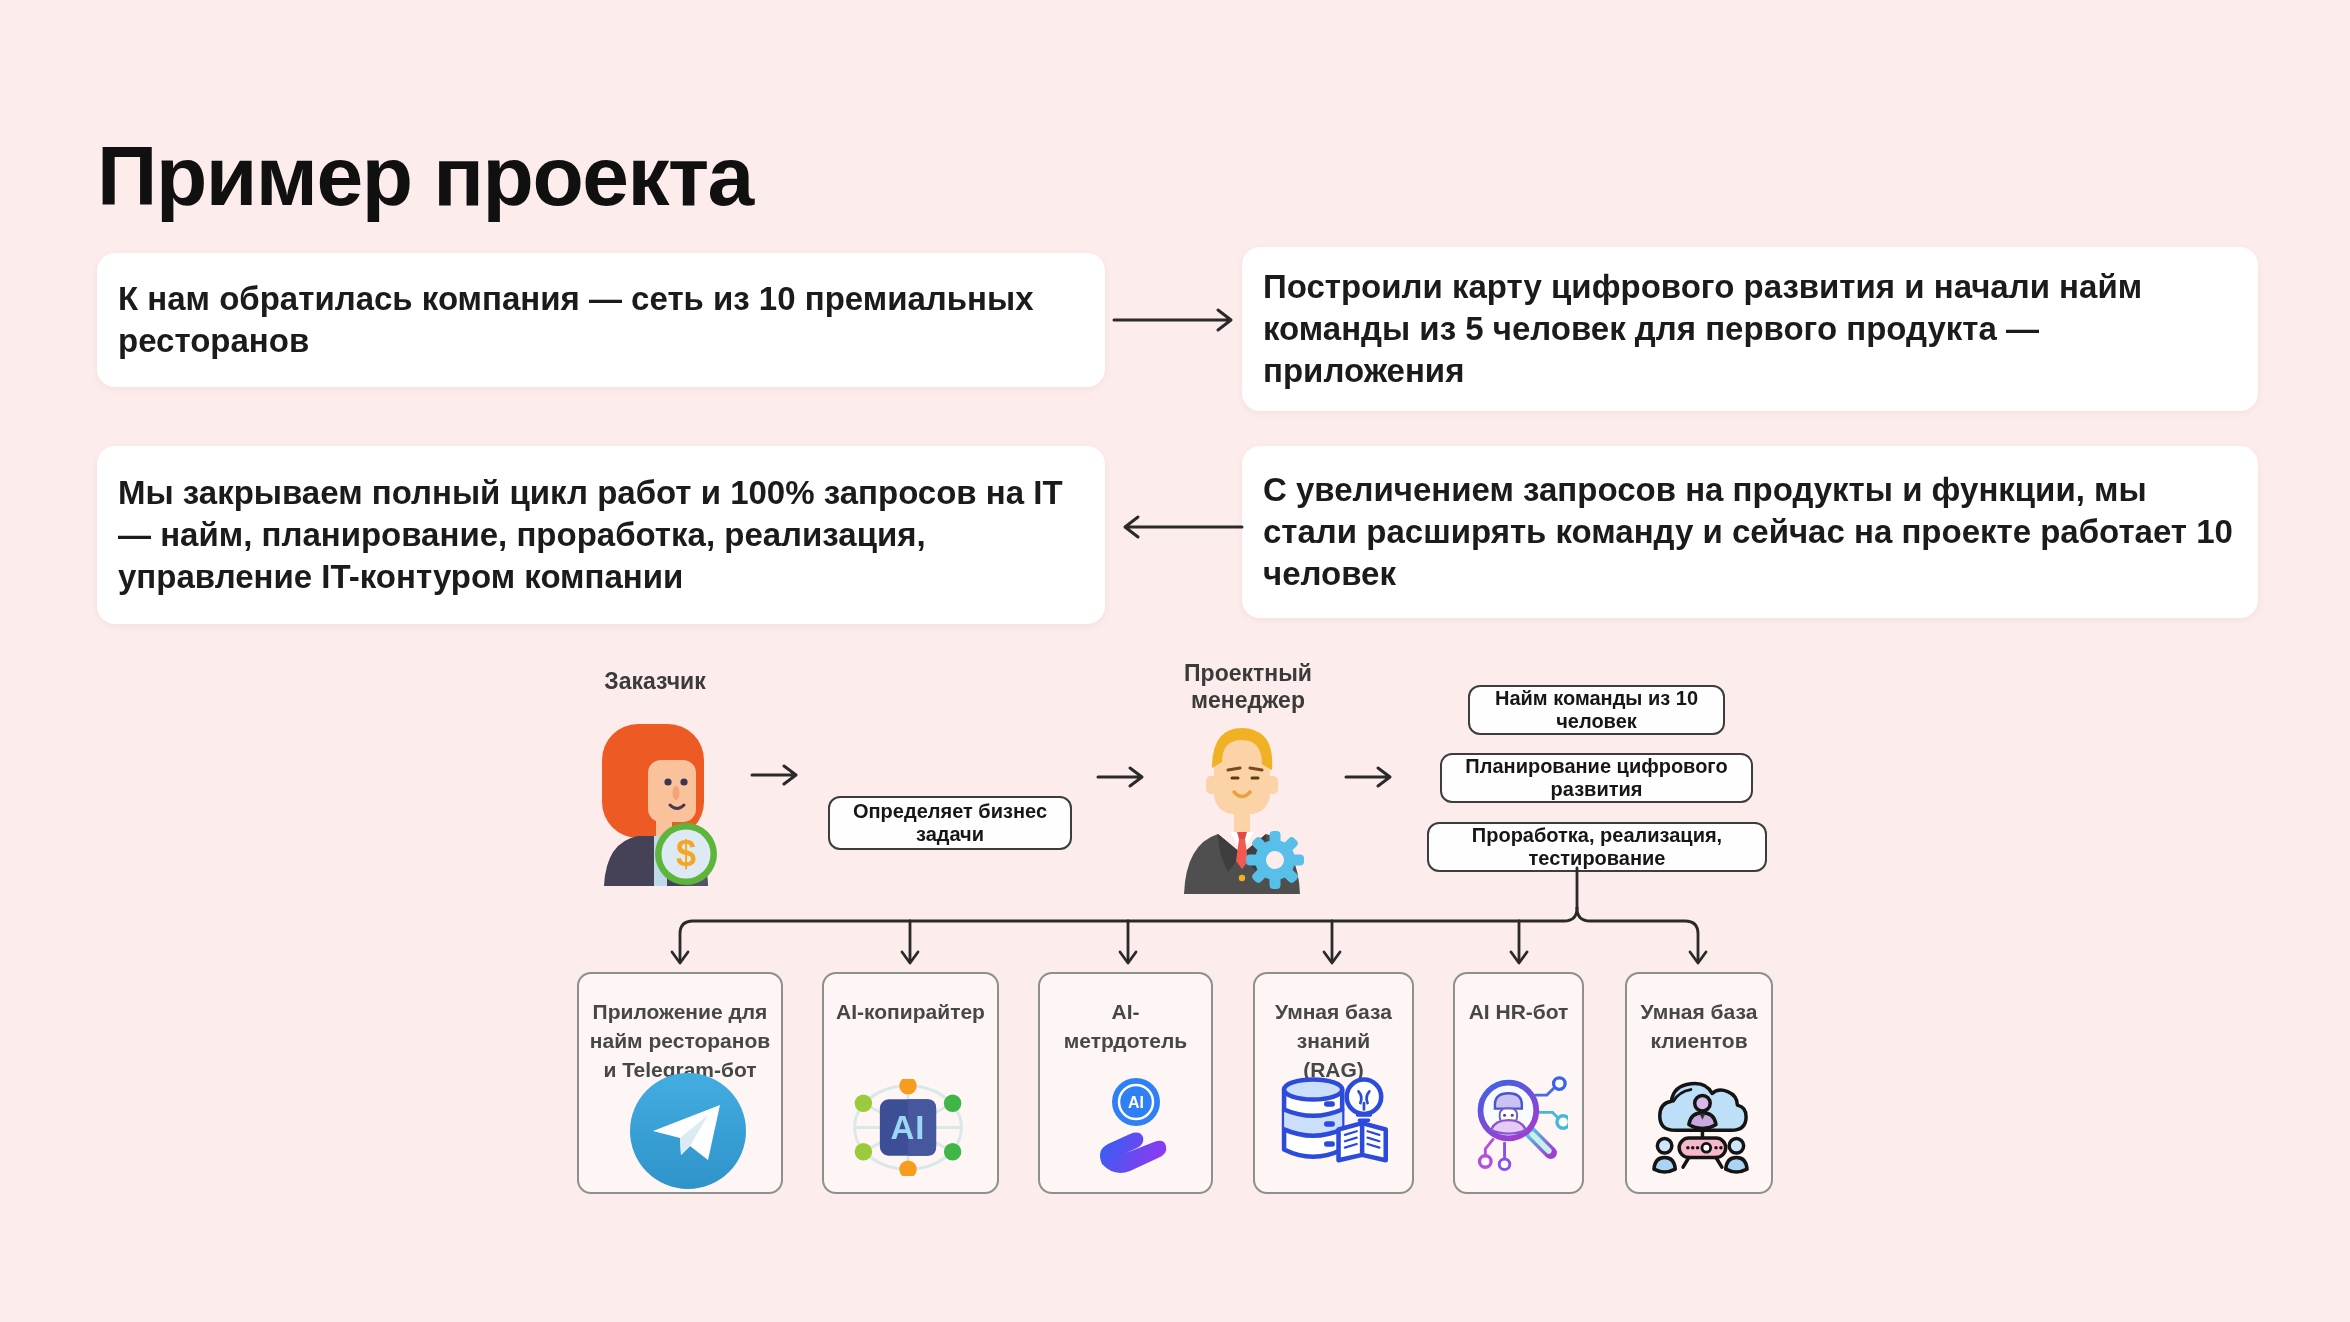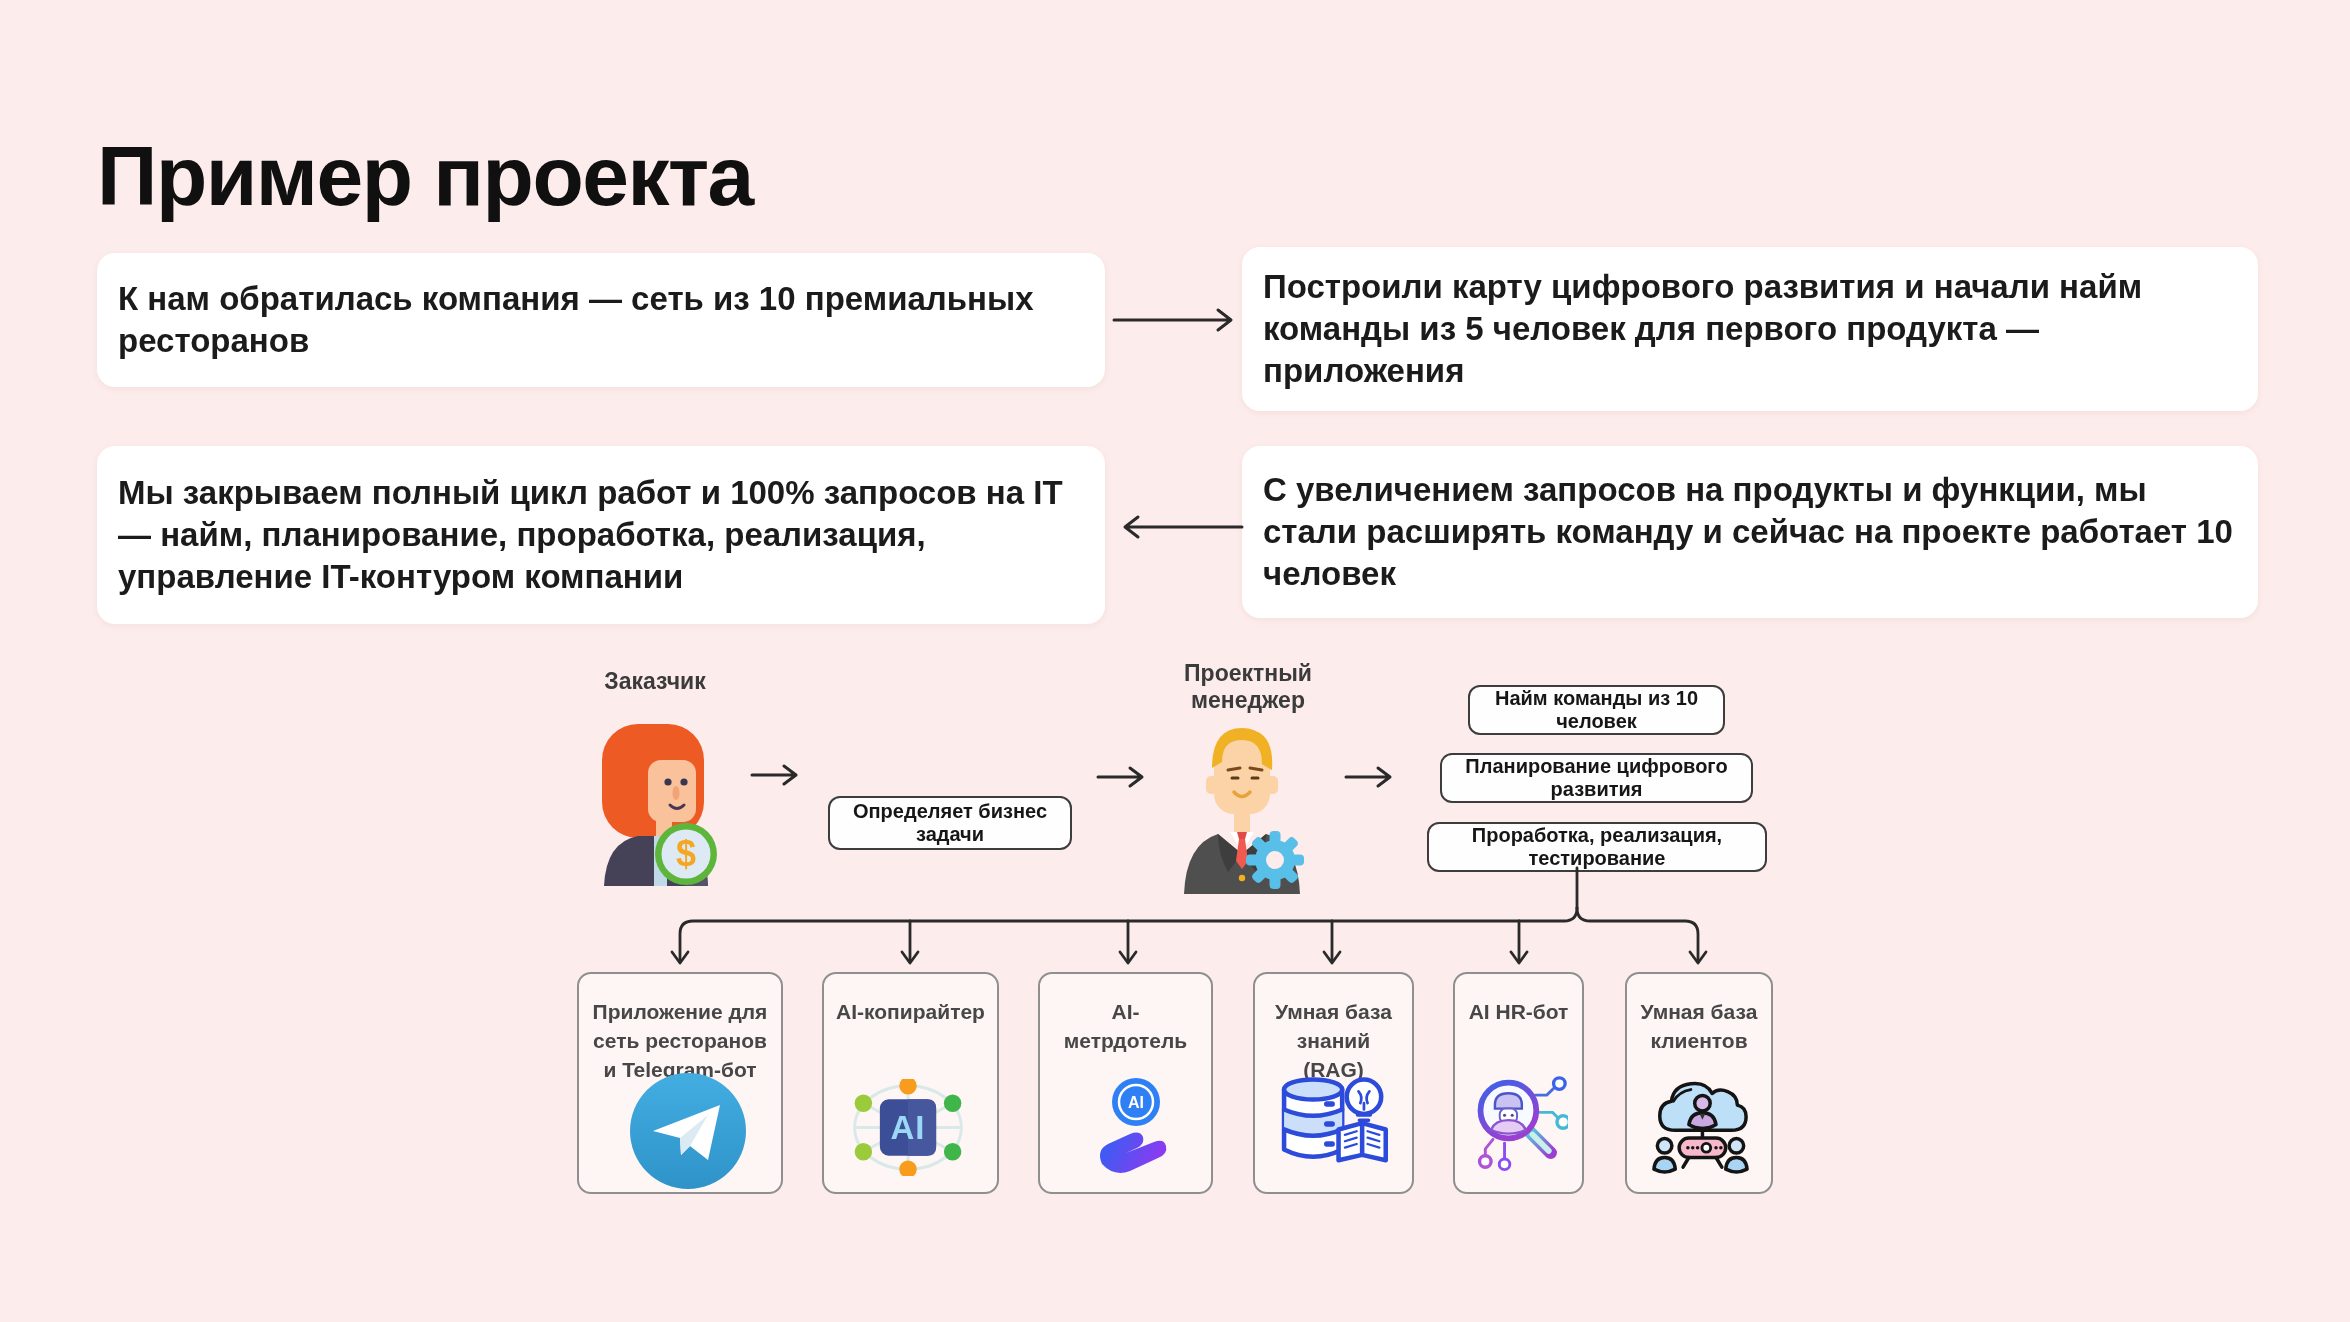--- a/index.html
+++ b/index.html
@@ -144,21 +144,21 @@
       <path d="M122 97 L130 108 L138 97"></path>
       <path d="M352 97 L360 108 L368 97"></path>
       <path d="M570 97 L578 108 L586 97"></path>
       <path d="M774 97 L782 108 L790 97"></path>
       <path d="M961 97 L969 108 L977 97"></path>
       <path d="M1140 97 L1148 108 L1156 97"></path>
     </g>
   </svg>
 
   <div class="card" style="left:577px;width:206px">
-    <div class="ct">Приложение для сеть ресторанов и Telegram-бот</div>
+    <div class="ct">Приложение для найм ресторанов и Telegram-бот</div>
   </div>
   <div class="card" style="left:822px;width:177px">
     <div class="ct">AI-копирайтер</div>
   </div>
   <div class="card" style="left:1038px;width:175px">
     <div class="ct">AI-метрдотель</div>
   </div>
   <div class="card" style="left:1253px;width:161px">
     <div class="ct">Умная база знаний (RAG)</div>
   </div>

